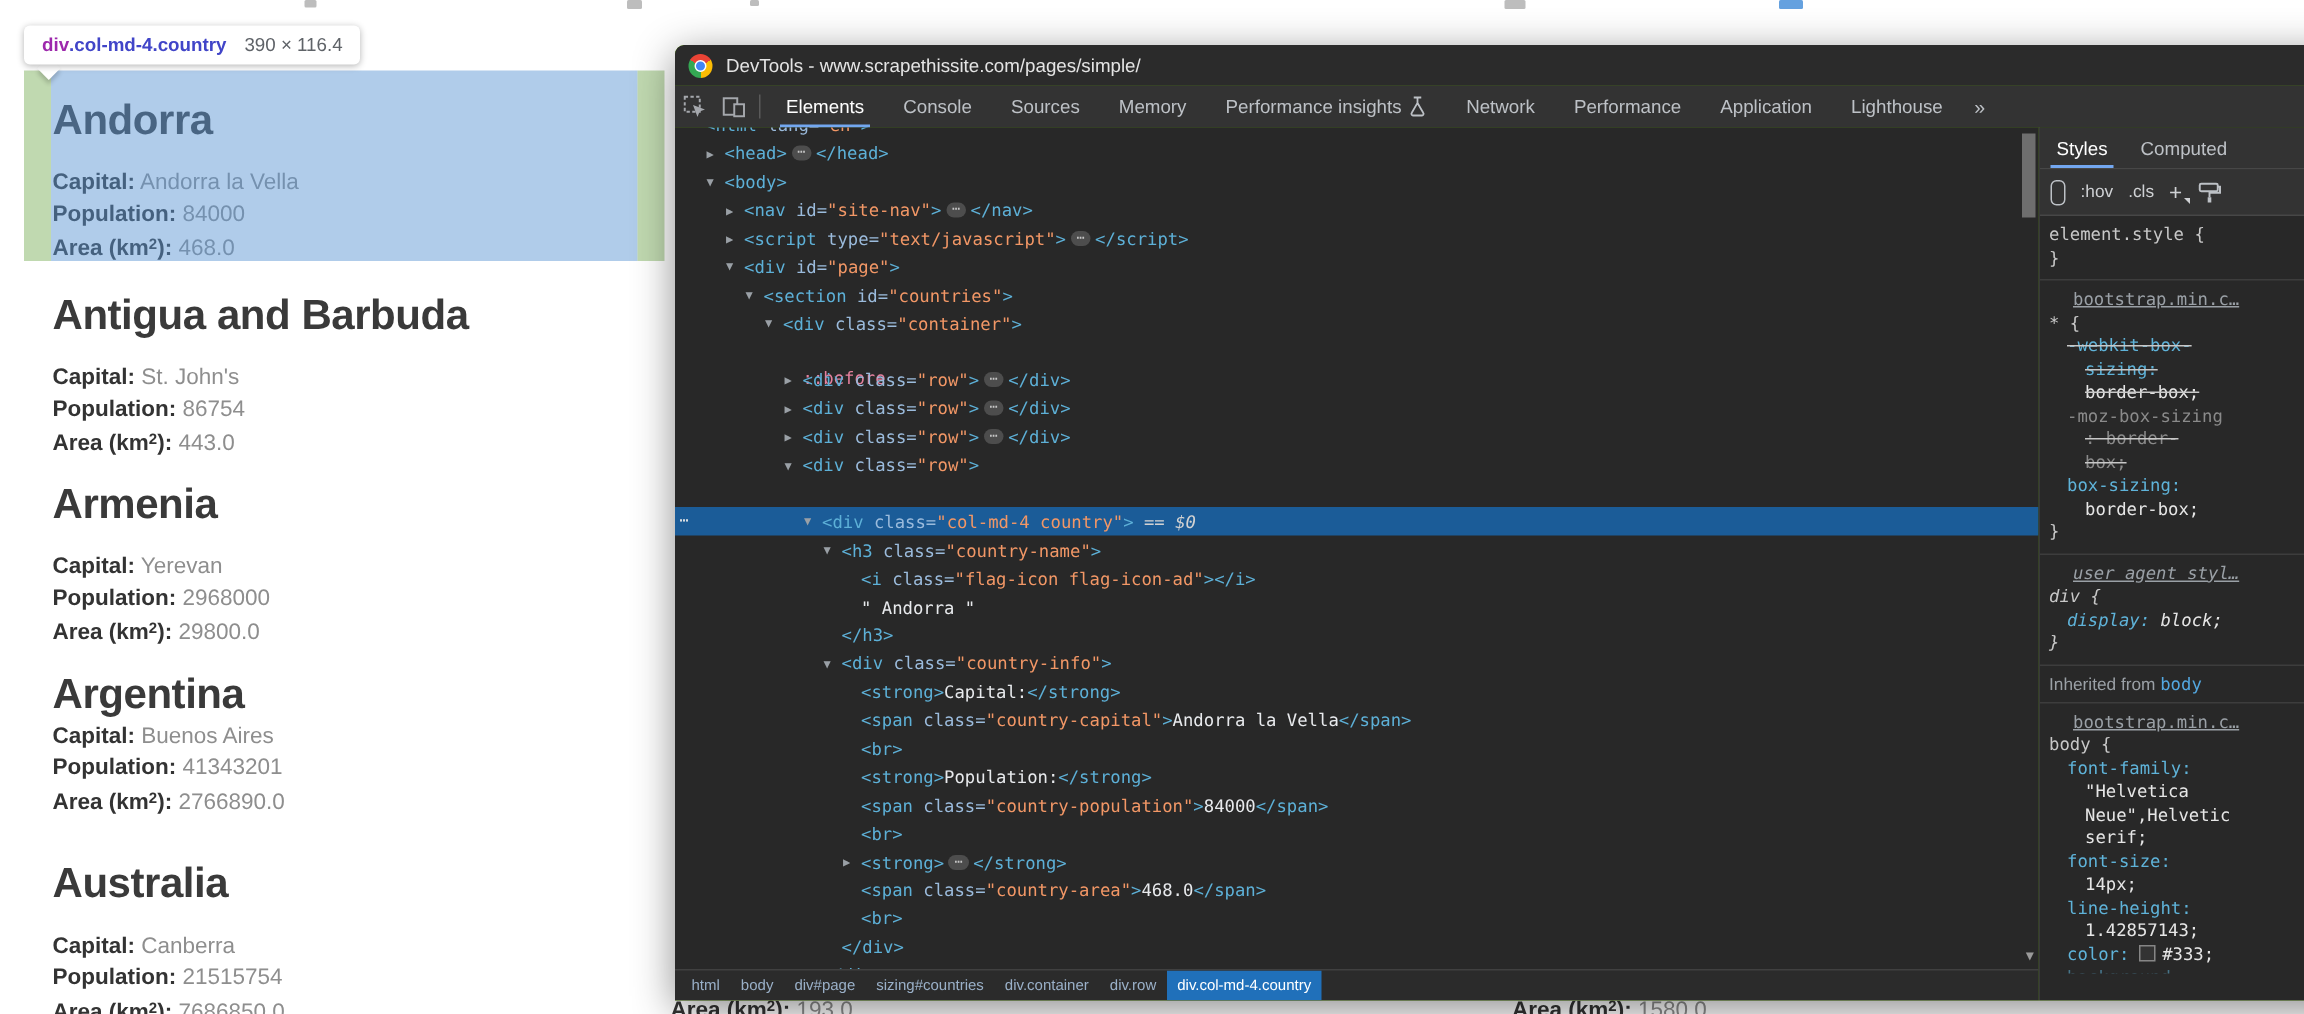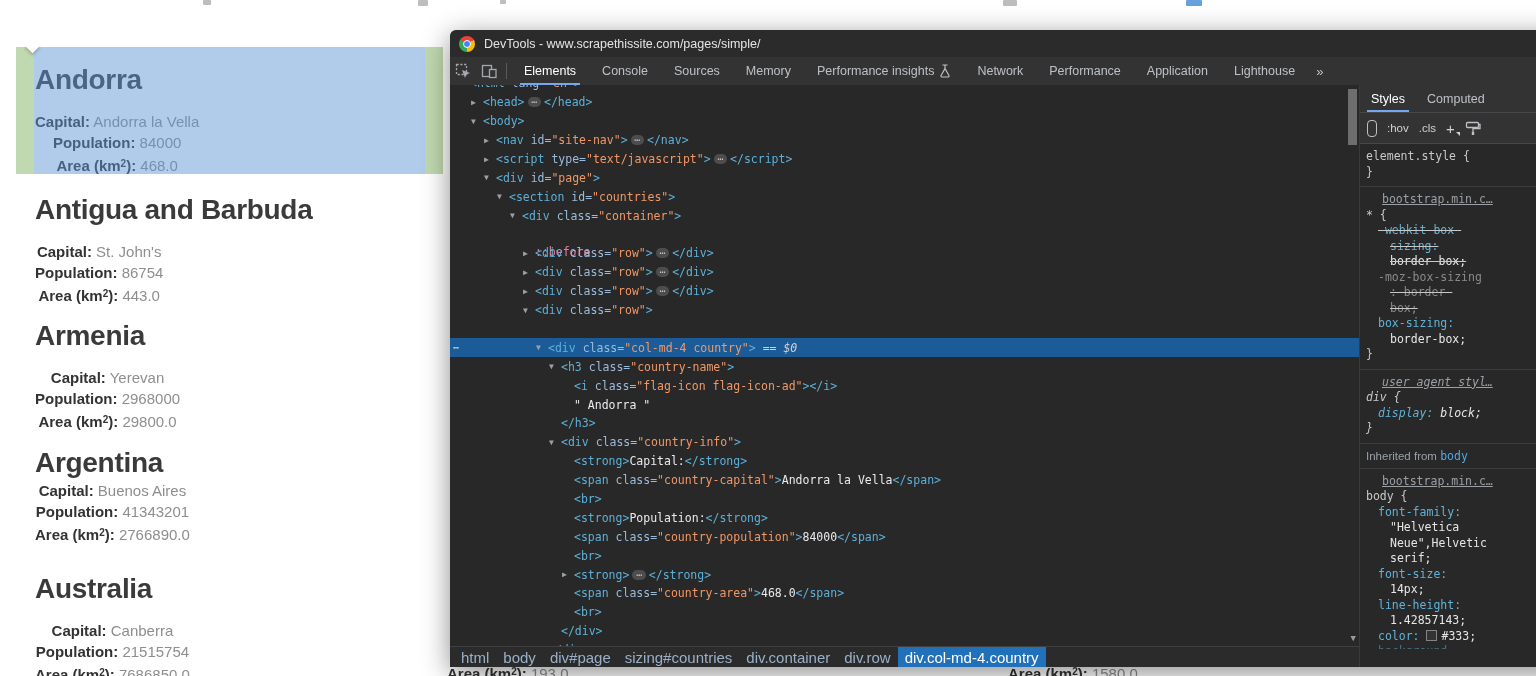--- a/index.html
+++ b/index.html
@@ -4,21 +4,21 @@
 <style>
   html,body{margin:0;padding:0;background:#e9e9e9;}
   #stage{position:relative;width:1536px;height:676px;overflow:hidden;background:#fff;
          font-family:"Liberation Sans",sans-serif;}
   
   #site{position:absolute;inset:0;background:#fff;}
   .artifact{position:absolute;top:0;background:#9a9a9a;opacity:.65;border-radius:1px;}
   .artifact.blue{background:#4a90d9;opacity:.85;}
   .country-name-h{position:absolute;left:35px;font-size:28px;font-weight:bold;color:#3a3a3a;
                   letter-spacing:-.3px;margin:0;white-space:nowrap;}
-  .country-info-b{position:absolute;left:35px;font-size:15px;line-height:21px;white-space:nowrap;text-align:center;}
+  .country-info-b{position:absolute;left:35px;font-size:15px;line-height:21px;white-space:nowrap;}
   .ci-label{font-weight:bold;color:#333;}
   .ci-value{color:#8e8e8e;}
   .ci-sup{font-size:10px;vertical-align:4px;}
   .frag{position:absolute;font-size:15px;white-space:nowrap;z-index:5;}
   
   #hl{position:absolute;left:16px;top:47px;width:427px;height:127px;display:flex;z-index:10;}
   .hl-pad{width:18px;background:rgba(116,170,80,.45);}
   .hl-content{flex:1;background:rgba(90,148,212,.48);}
   
   #tip-arrow{position:absolute;left:27px;top:40px;width:11px;height:11px;background:#fff;
@@ -69,21 +69,21 @@
   .t-gutter{position:absolute;left:3px;color:#e6e6e6;font-size:10px;letter-spacing:1px;}
   .t-ind{flex:0 0 auto;}
   .t-arrow{flex:0 0 12px;font-size:8px;color:#9aa0a6;text-align:left;}
   .sg-t{color:#5db0d7;} .sg-a{color:#9bbbdc;} .sg-v{color:#f29766;}
   .sg-x{color:#e8eaed;} .sg-p{color:#e5809e;margin-top:35px;} .sg-m{color:#d2d2d2;font-style:italic;}
   .sg-e{display:inline-block;background:#4d4d4d;color:#c6c6c6;border-radius:7px;font-size:9px;
         line-height:10px;height:10px;padding:0 4px;margin:0 3px;}
   .tree-thumb{position:absolute;right:2px;top:4px;width:9px;height:56px;background:#6e6e6e;}
   .tree-down{position:absolute;right:3px;bottom:3px;color:#9a9a9a;font-size:9px;}
   #crumbs{height:20px;background:#2b2b2b;border-top:1px solid #404040;display:flex;align-items:stretch;
-          font-size:15px;padding-left:4px;overflow:hidden;}
+          font-size:10px;padding-left:4px;overflow:hidden;}
   .crumb{display:flex;align-items:center;padding:0 7px;color:#9ab0c8;white-space:nowrap;}
   .crumb.sel{background:#2070ba;color:#fff;}
   
   #styles{flex:1;background:#282828;position:relative;overflow:hidden;}
   #styles-tabs{height:27px;background:#333;border-bottom:1px solid #474747;display:flex;align-items:center;}
   .stab{position:relative;height:27px;display:flex;align-items:center;padding:0 11px;font-size:12.5px;color:#bdc1c6;}
   .stab.active{color:#fff;}
   .stab.active::after{content:"";position:absolute;left:7px;right:7px;bottom:0;height:2.5px;background:#73a7f0;}
   #styles-toolbar{height:30px;background:#333;border-bottom:1px solid #474747;display:flex;
                   align-items:center;gap:10px;padding-left:7px;font-size:11.5px;color:#cfd1d4;position:relative;}
@@ -161,20 +161,25 @@
         <div class="frag" style="left: 1008px; top: 665px;"><span class="ci-label">Area (km<span class="ci-sup">2</span>):</span><span class="ci-value"> 1580.0</span></div>
       </div>
 
     <div id="hl">
       <div class="hl-pad"></div>
       <div class="hl-content"></div>
       <div class="hl-pad"></div>
     </div>
 
     <div id="tip-arrow"></div>
+    <div id="tooltip">
+      <span class="tt-tag">div</span>
+        <span class="tt-classes">.col-md-4.country</span>
+      <span class="tt-size">390 × 116.4</span>
+    </div>
   </div>
 
   <div id="devtools">
 
     <div id="titlebar">
       <span class="chrome-logo">
           <i></i>
         </span>
       <span id="win-title">DevTools - www.scrapethissite.com/pages/simple/</span>
       <span class="win-btn win-min">

